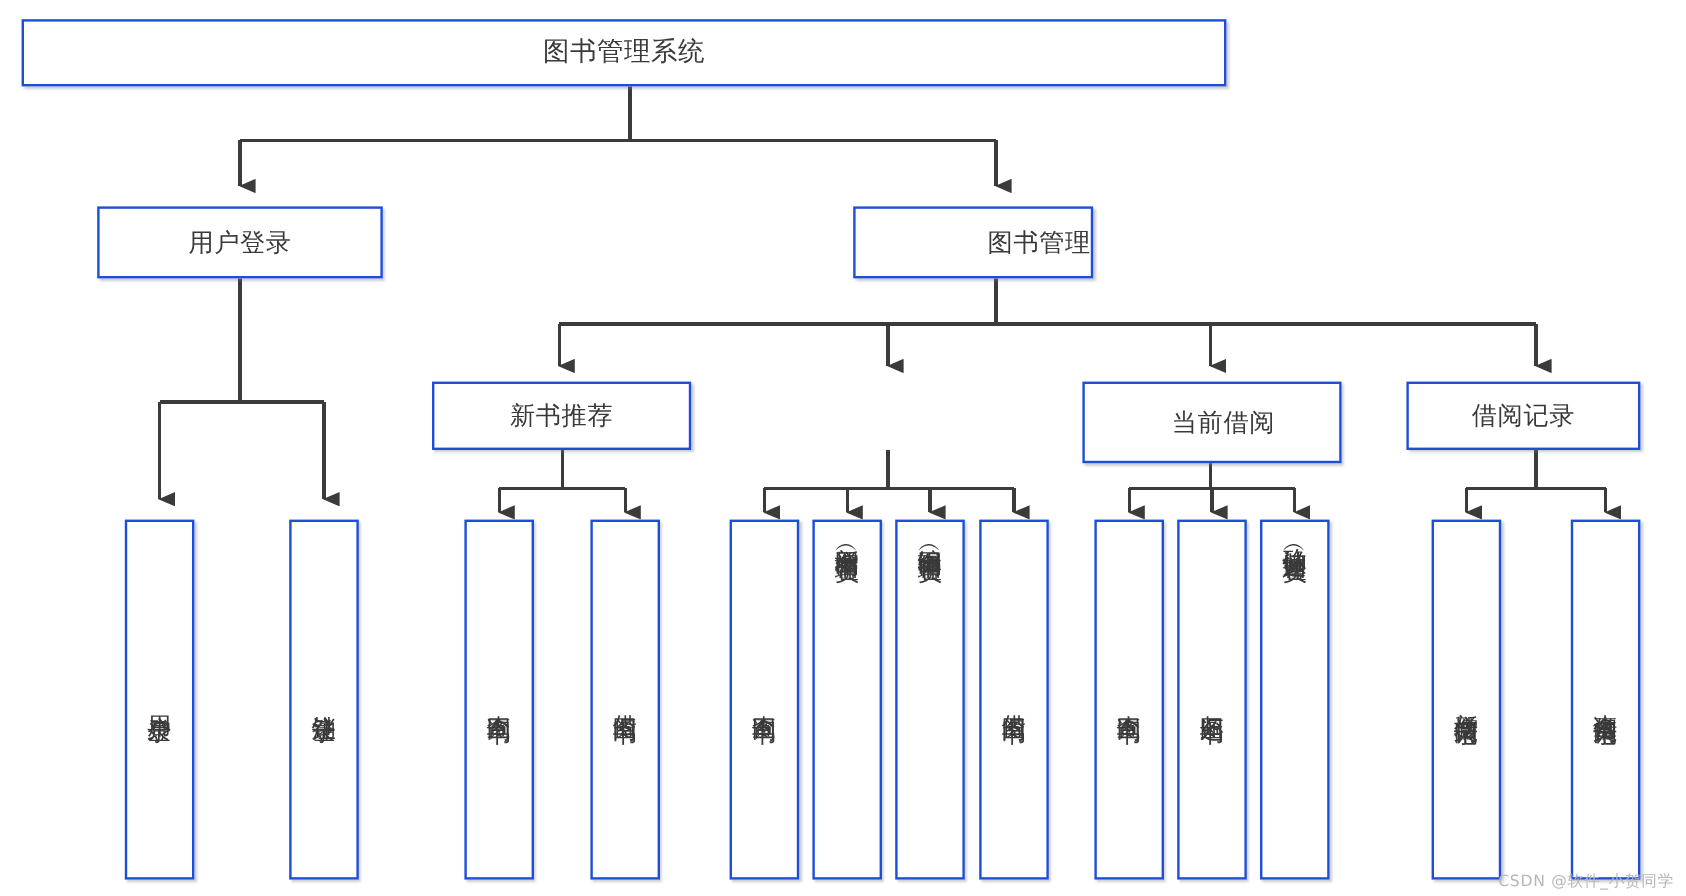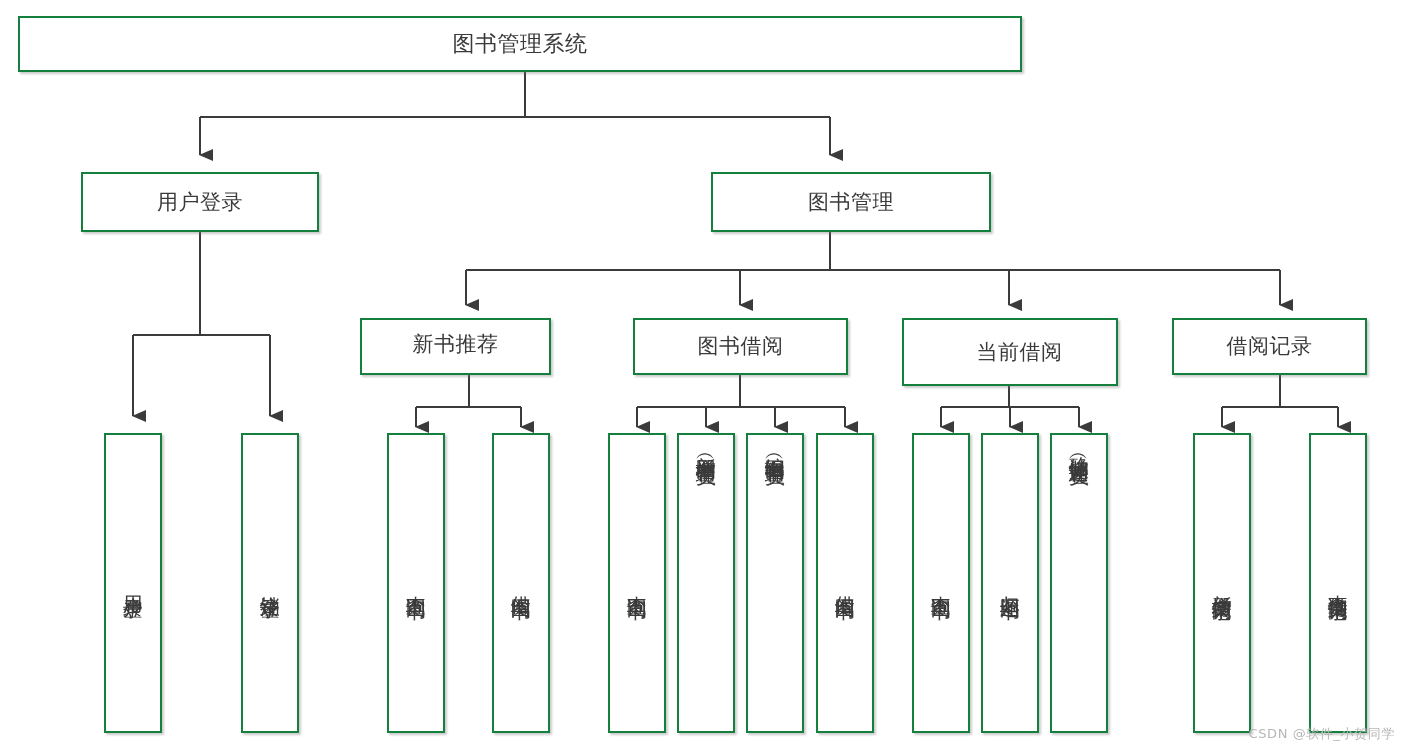--- a/index.html
+++ b/index.html
@@ -24,21 +24,21 @@
     left: 0;
     top: 0;
     width: 1405px;
     height: 747px;
     pointer-events: none;
   }
   .node {
     position: absolute;
     box-sizing: border-box;
     background: #ffffff;
-    border: 2px solid #15803d;
+    border: 2px solid #1d4ed8;
     box-shadow: 2px 2px 2px rgba(120,120,120,0.38);
     display: flex;
     align-items: center;
     justify-content: center;
     z-index: 3;
   }
   .node-label {
     display: block;
     text-align: center;
     color: #3a3a3a;
@@ -143,31 +143,28 @@
   </svg>
 
   <div class="node horiz" id="node-root" style="left:18px; top:16px; width:1004px; height:56px;">
     <span class="node-label">图书管理系统</span>
   </div>
 
   <div class="node horiz" style="left:81px; top:172px; width:238px; height:60px;">
     <span class="node-label">用户登录</span>
   </div>
 
-  <div class="node horiz" style="left:711px; top:172px; width:280px; height:60px;">
+  <div class="node horiz" style="left:711px; top:172px; width:200px; height:60px;justify-content:flex-end;">
     <span class="node-label">图书管理</span>
   </div>
 
-  <div class="node horiz" style="left:360px; top:318px; width:191px; height:57px;font-family:Liberation Mono, monospace;">
+  <div class="node horiz" style="left:360px; top:318px; width:216px; height:57px;">
     <span class="node-label">新书推荐</span>
   </div>
 
-  <div class="node horiz" style="left:633px; top:318px; width:215px; height:57px;">
-    <span class="node-label">图书借阅</span>
-  </div>
 
   <div class="node horiz" style="left:902px; top:318px; width:216px; height:68px;padding-left:19px;">
     <span class="node-label">当前借阅</span>
   </div>
 
   <div class="node horiz" style="left:1172px; top:318px; width:195px; height:57px;">
     <span class="node-label">借阅记录</span>
   </div>
 
   <div class="node vert mid-text" style="left:104px; top:433px; width:58px; height:300px; align-items:center;">

